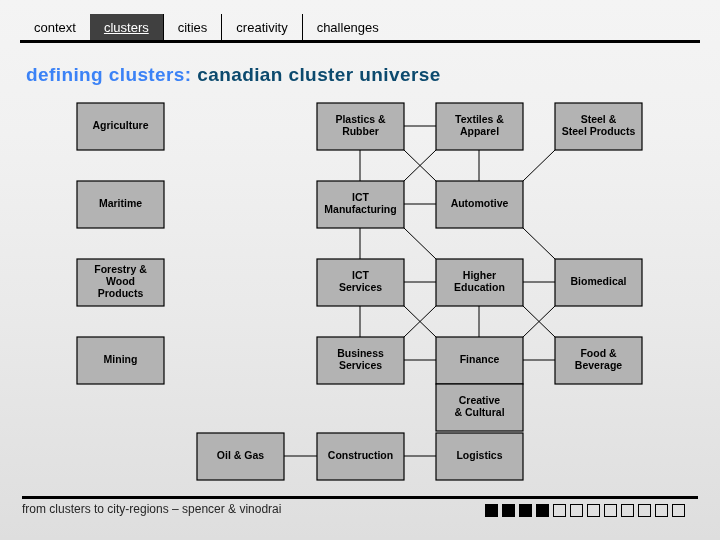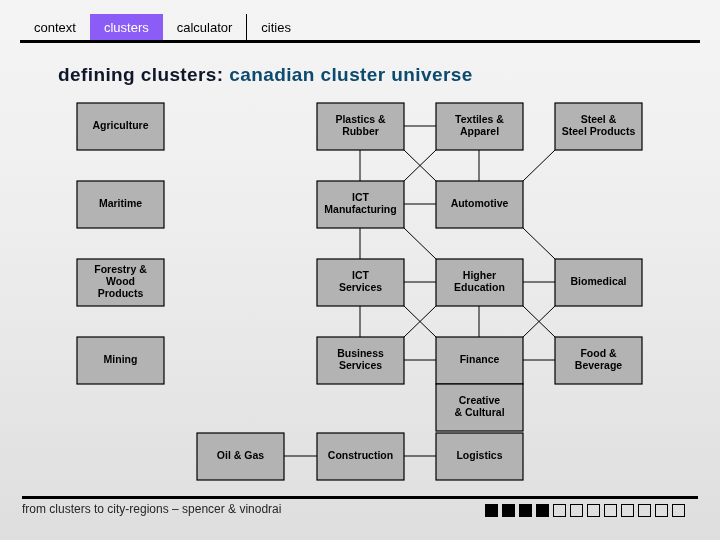--- a/index.html
+++ b/index.html
@@ -39,43 +39,44 @@
     font-size: 13px;
     color: #000000;
     padding: 0 14px;
     white-space: nowrap;
     box-sizing: border-box;
   }
   .nav-tab.sep {
     border-left: 1px solid #000000;
   }
   .nav-tab.active {
-    background: #8b5cf6;
+    background: #404040;
     color: #ffffff;
+    text-decoration: underline;
   }
   #nav-underline {
     position: absolute;
     left: 20px;
     top: 40px;
     width: 680px;
     height: 3px;
     background: #000000;
   }
 
   
   #slide-title {
     position: absolute;
     left: 26px;
     top: 64px;
     font-size: 19px;
     font-weight: bold;
     letter-spacing: 0.4px;
     white-space: nowrap;
   }
-  #title-main { color: #0f172a; margin-left: 32px; }
+  #title-main { color: #3b82f6; }
   #title-accent { color: #0c4a6e; }
 
   
   #diagram {
     position: absolute;
     left: 12px;
     top: 92px;
     width: 716px;
     height: 400px;
   }
@@ -136,22 +137,23 @@
     background: #000000;
   }
 </style>
 </head>
 <body>
 
 <div id="navbar">
   <div id="nav-tabs">
       <div class="nav-tab">context</div>
       <div class="nav-tab active">clusters</div>
-      <div class="nav-tab">calculator</div>
       <div class="nav-tab sep">cities</div>
+      <div class="nav-tab sep">creativity</div>
+      <div class="nav-tab sep">challenges</div>
     </div>
   <div id="nav-underline"></div>
 </div>
 
 <div id="slide-title">
   <span id="title-main">defining clusters: </span><span id="title-accent">canadian cluster universe</span>
 </div>
 
 <div id="diagram">
   <svg width="720" height="400" viewBox="0 0 720 400" xmlns="http://www.w3.org/2000/svg">

